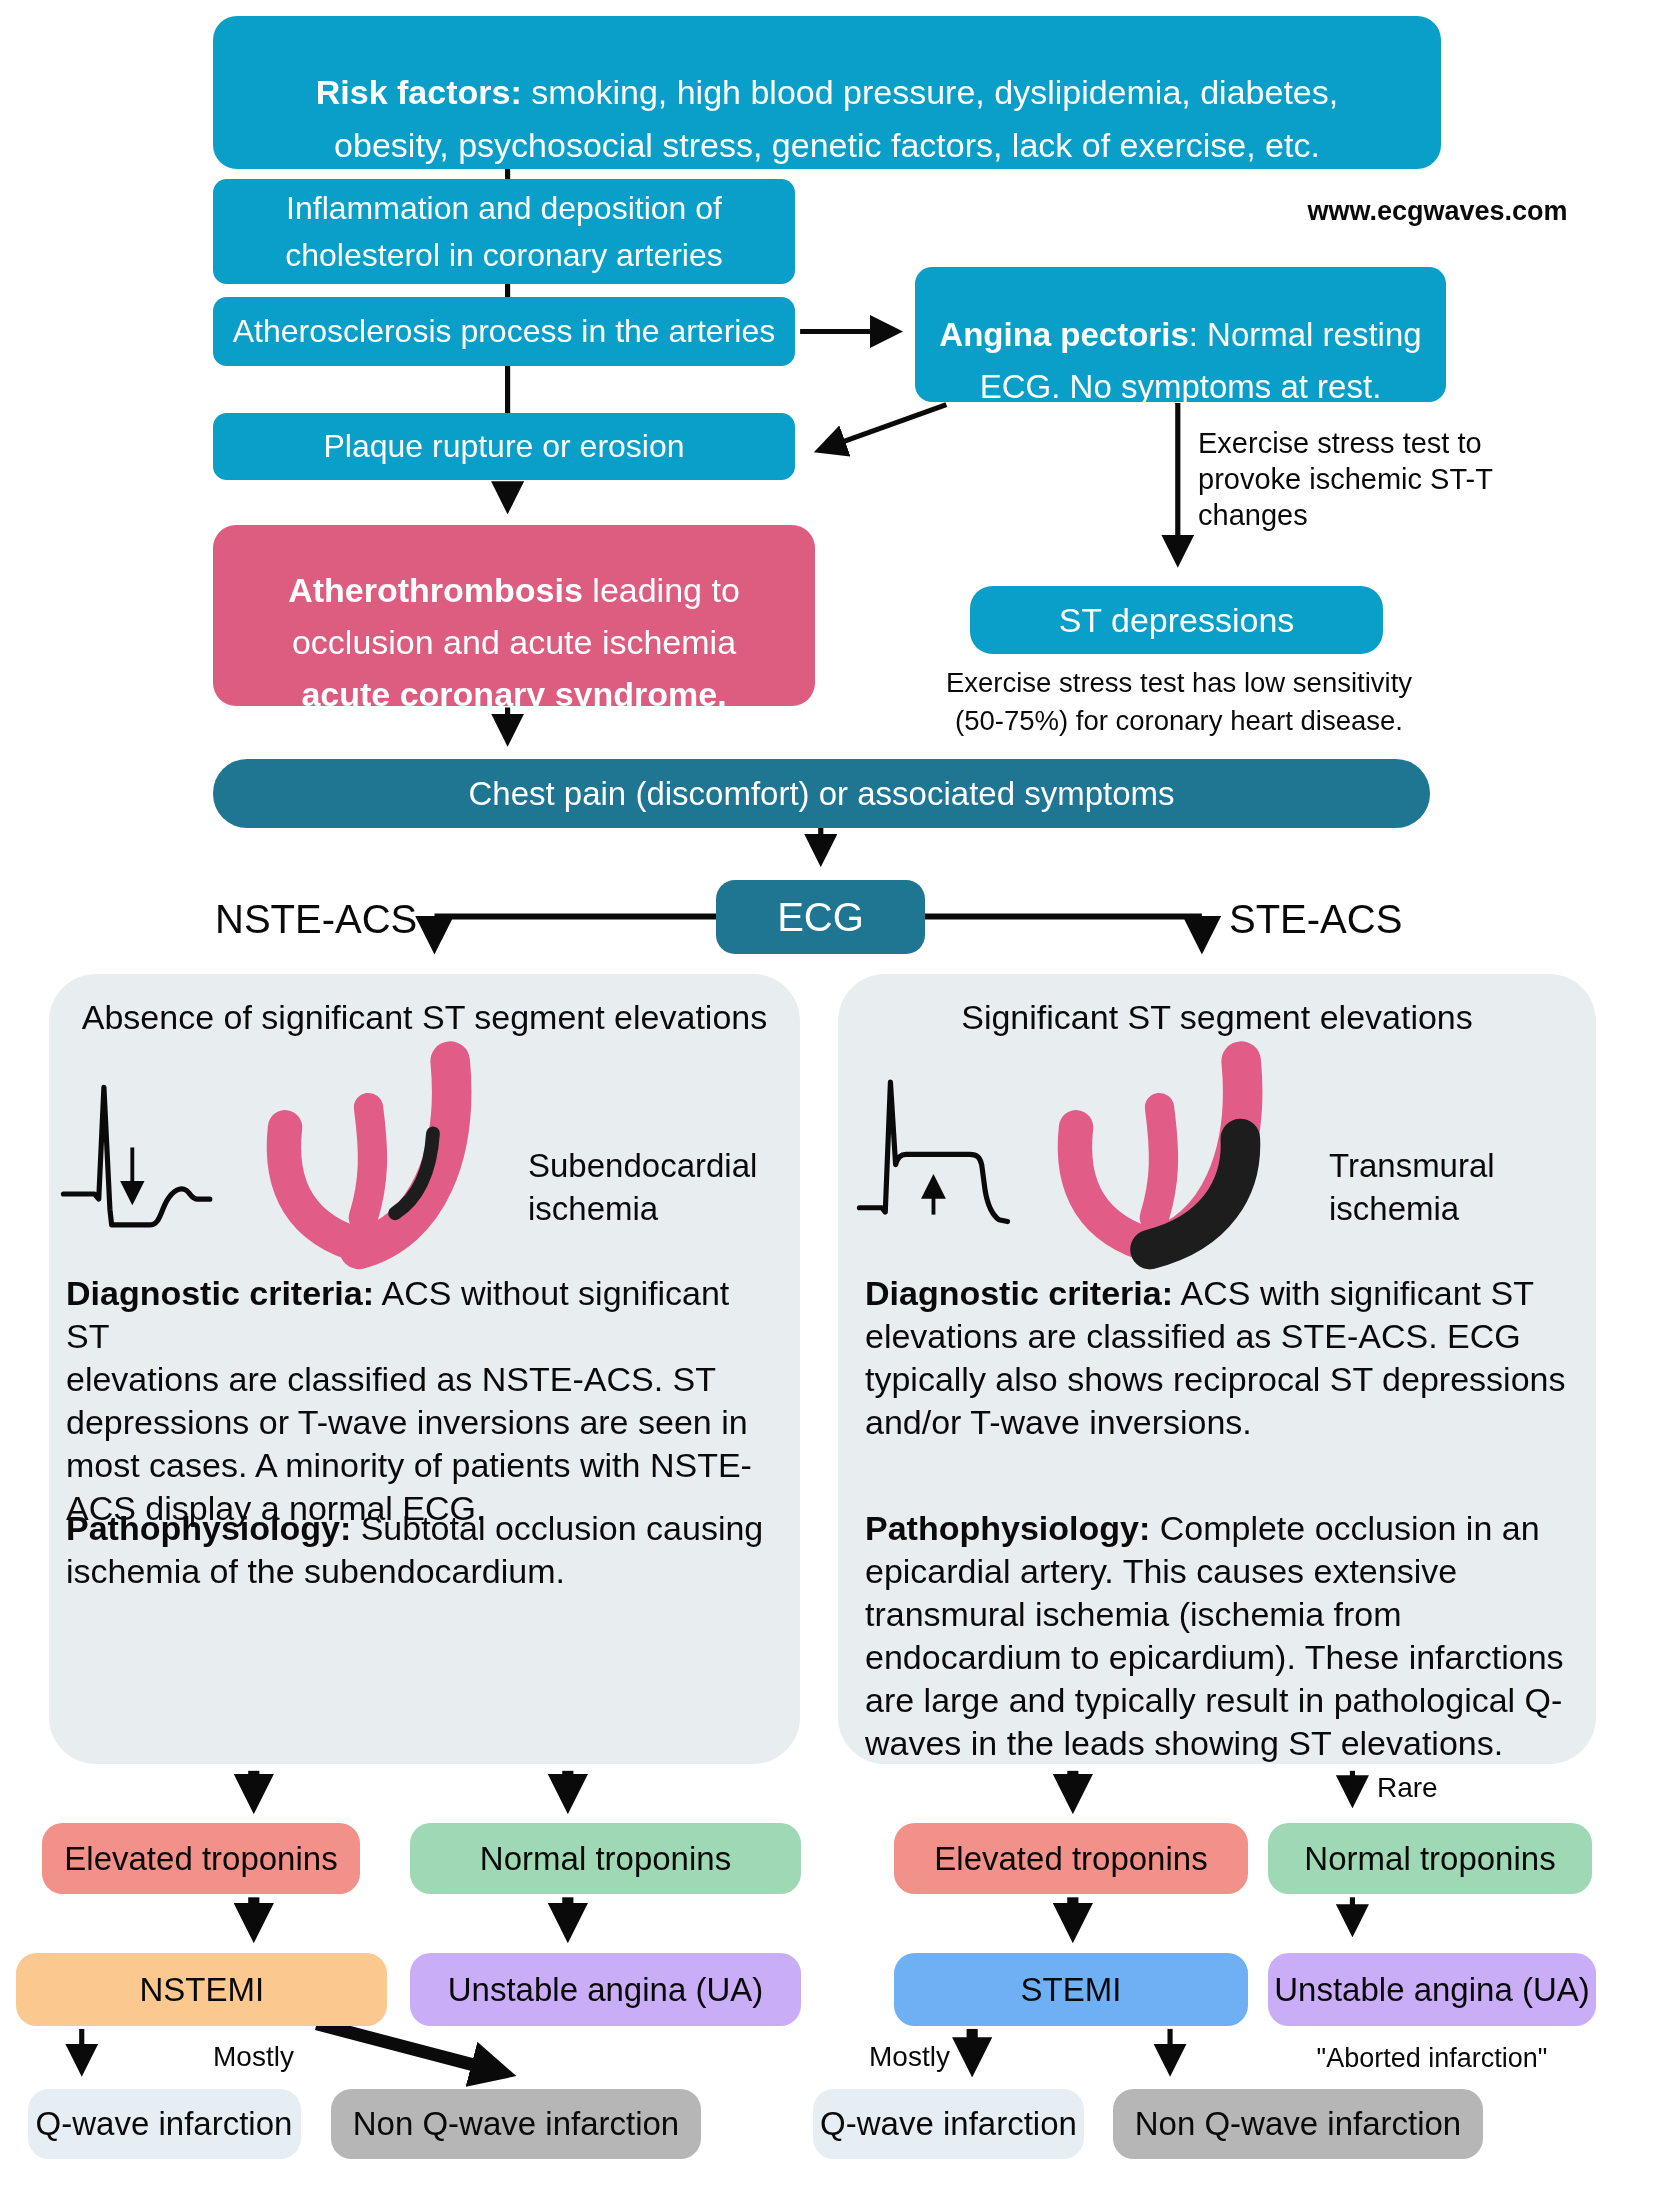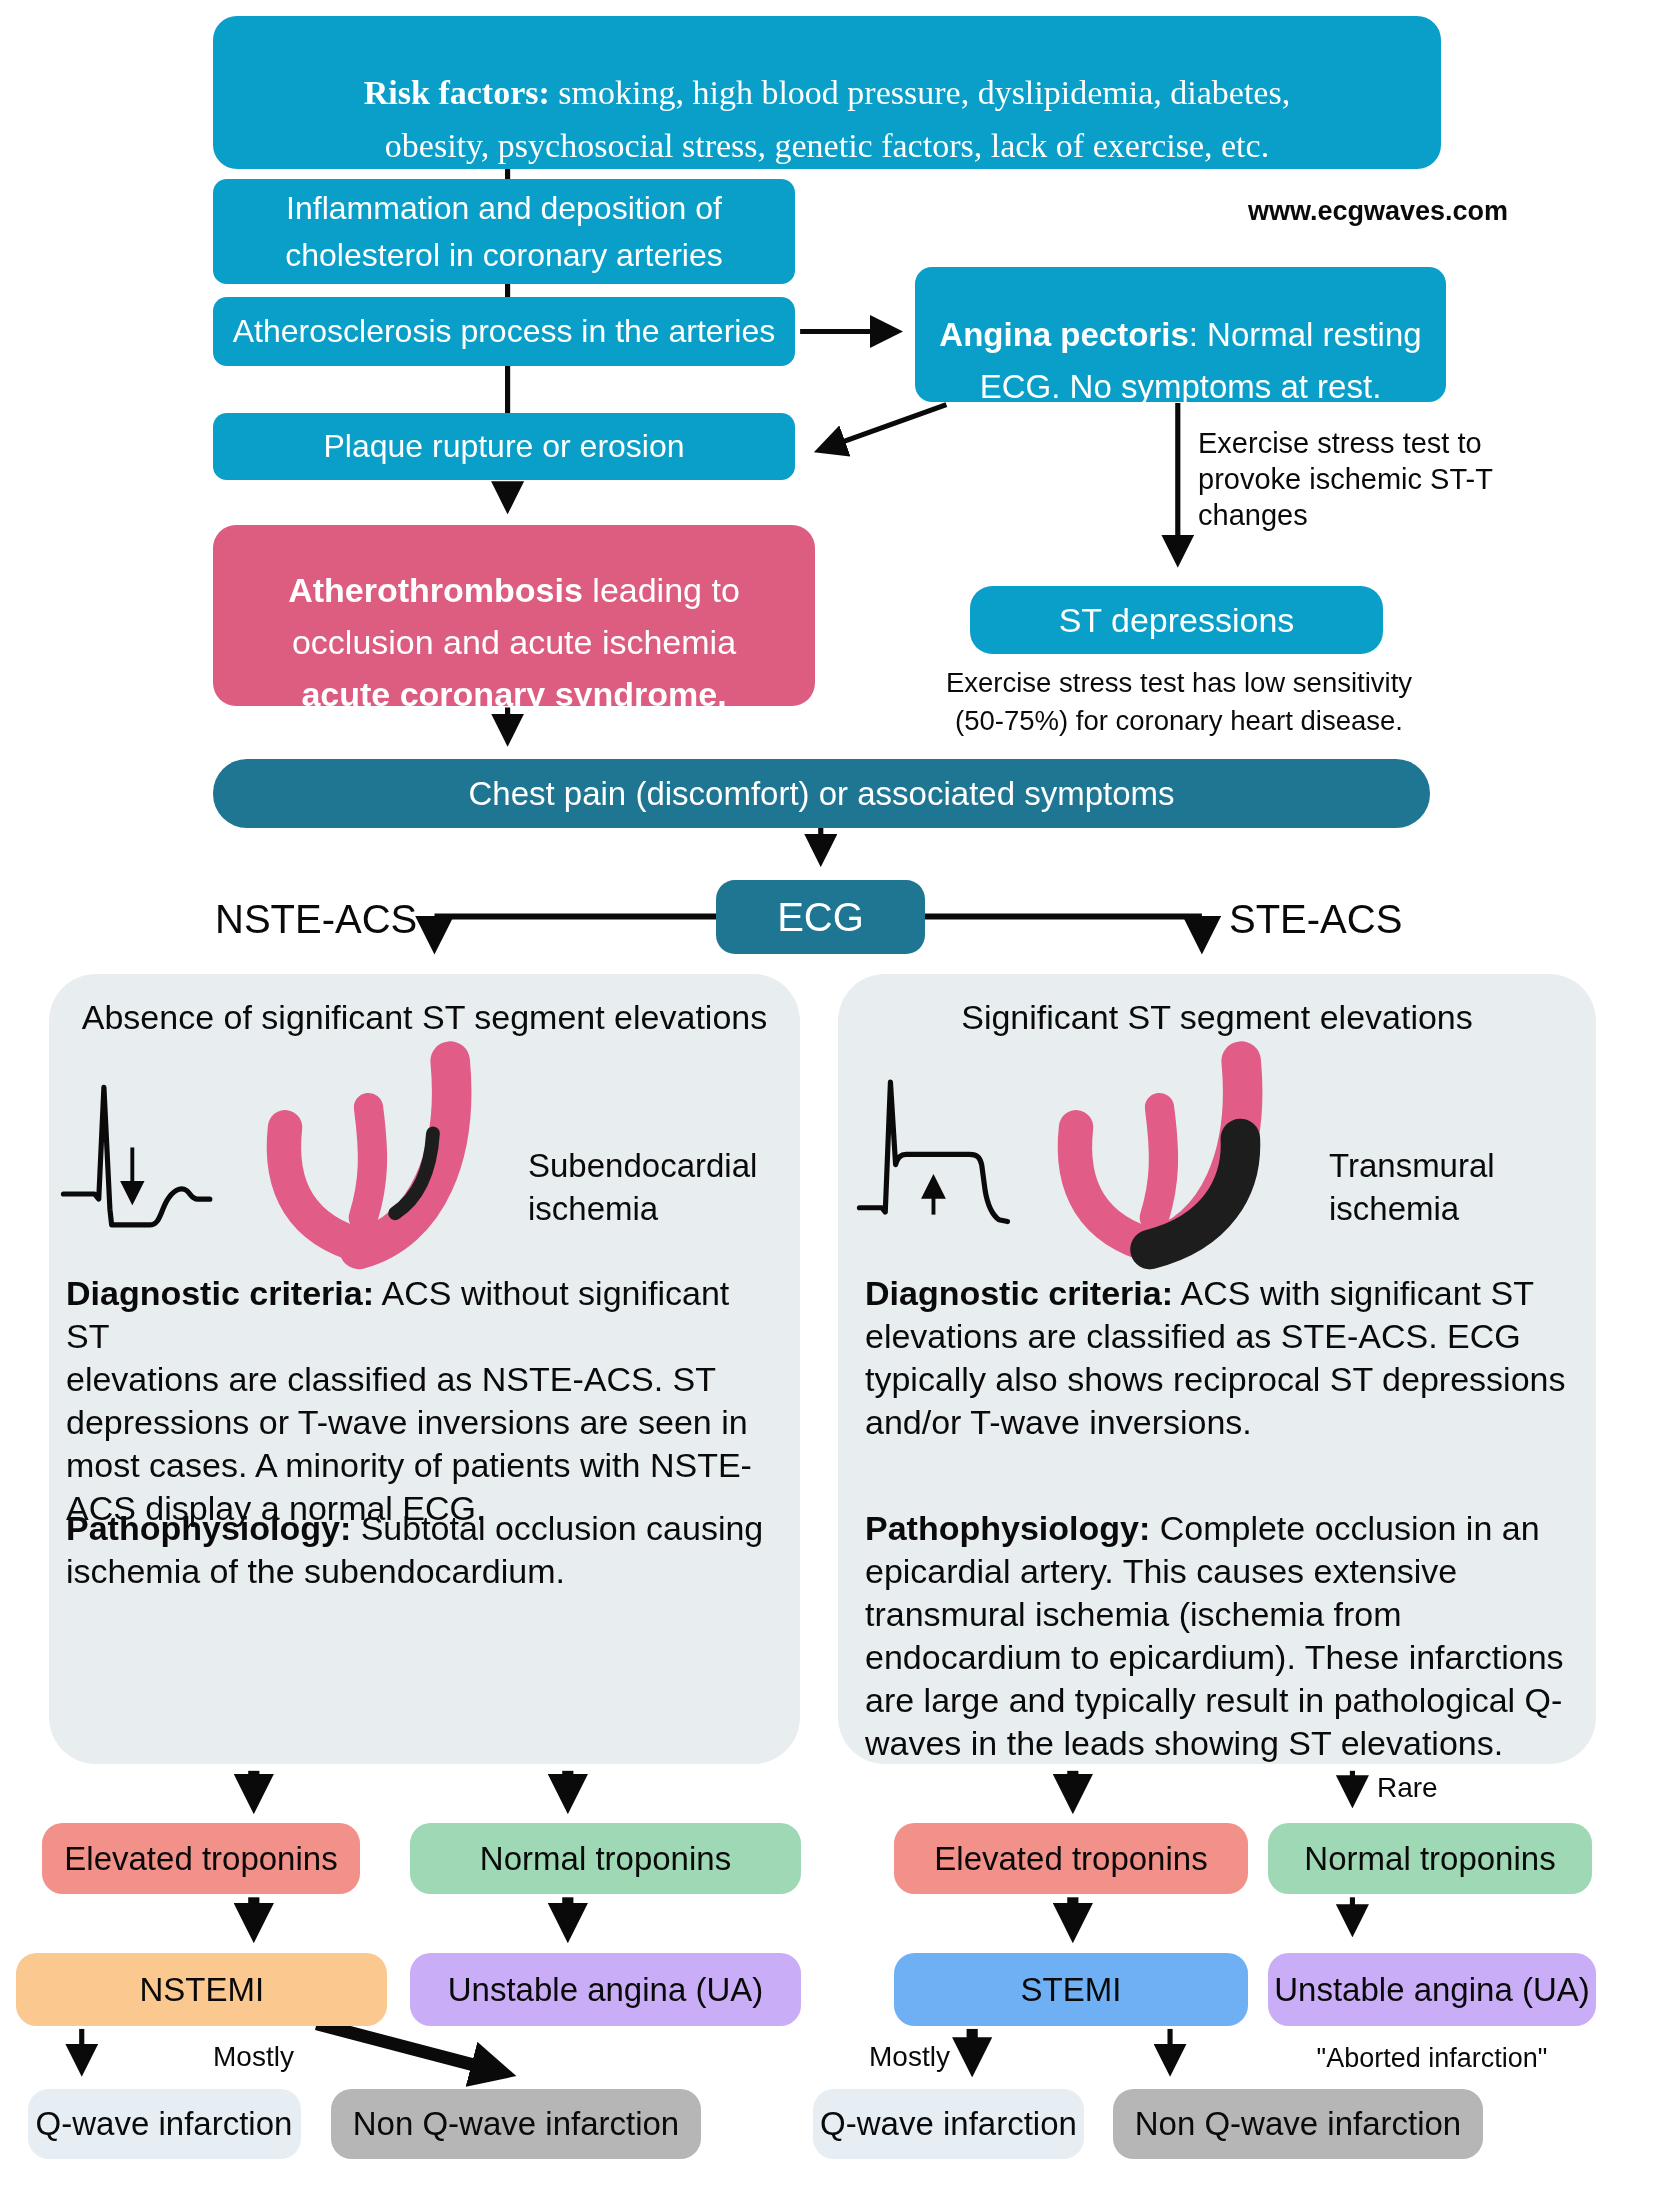--- a/index.html
+++ b/index.html
@@ -71,26 +71,26 @@
 
       <path d="M1247,2058 V2092" stroke-width="13" marker-end="url(#ahb)"></path>
       <path d="M1572,2058 V2092" stroke-width="6" marker-end="url(#ah)"></path>
       <path d="M1247,2205 V2242" stroke-width="13" marker-end="url(#ahb)"></path>
       <path d="M1572,2205 V2242" stroke-width="6" marker-end="url(#ah)"></path>
       <path d="M1130,2358 V2398" stroke-width="13" marker-end="url(#ahb)"></path>
       <path d="M1360,2358 V2404" stroke-width="6" marker-end="url(#ah)"></path>
     </g>
   </svg>
 
-  <div class="box cyan" style="left:213px;top:15.5px;width:1228px;height:153px;border-radius:24px;font-size:34px;line-height:53px;font-family:Liberation Serif, serif;"><div>
+  <div class="box cyan" style="left:213px;top:15.5px;width:1228px;height:153px;border-radius:24px;font-size:34px;line-height:53px;"><div>
     <span class="b">Risk factors:</span><span> smoking, high blood pressure, dyslipidemia, diabetes,
 obesity, psychosocial stress, genetic factors, lack of exercise, etc.</span>
   </div></div>
 
-  <div class="lbl b" style="left:1248px;top:196px;width:379px;text-align:left;font-size:27px;">www.ecgwaves.com</div>
+  <div class="lbl b" style="left:1248px;top:196px;width:379px;text-align:center;font-size:27px;">www.ecgwaves.com</div>
 
   <div class="box cyan" style="left:213px;top:179px;width:582px;height:105px;font-size:32px;line-height:47px;">Inflammation and deposition of
 cholesterol in coronary arteries</div>
 
   <div class="box cyan" style="left:213px;top:297px;width:582px;height:69px;font-size:32px;">Atherosclerosis process in the arteries</div>
 
   <div class="box cyan" style="left:915px;top:267px;width:531px;height:135px;border-radius:17px;font-size:33px;line-height:52px;"><div>
     <span class="b">Angina pectoris</span><span>: Normal resting
 ECG. No symptoms at rest.</span>
   </div></div>

